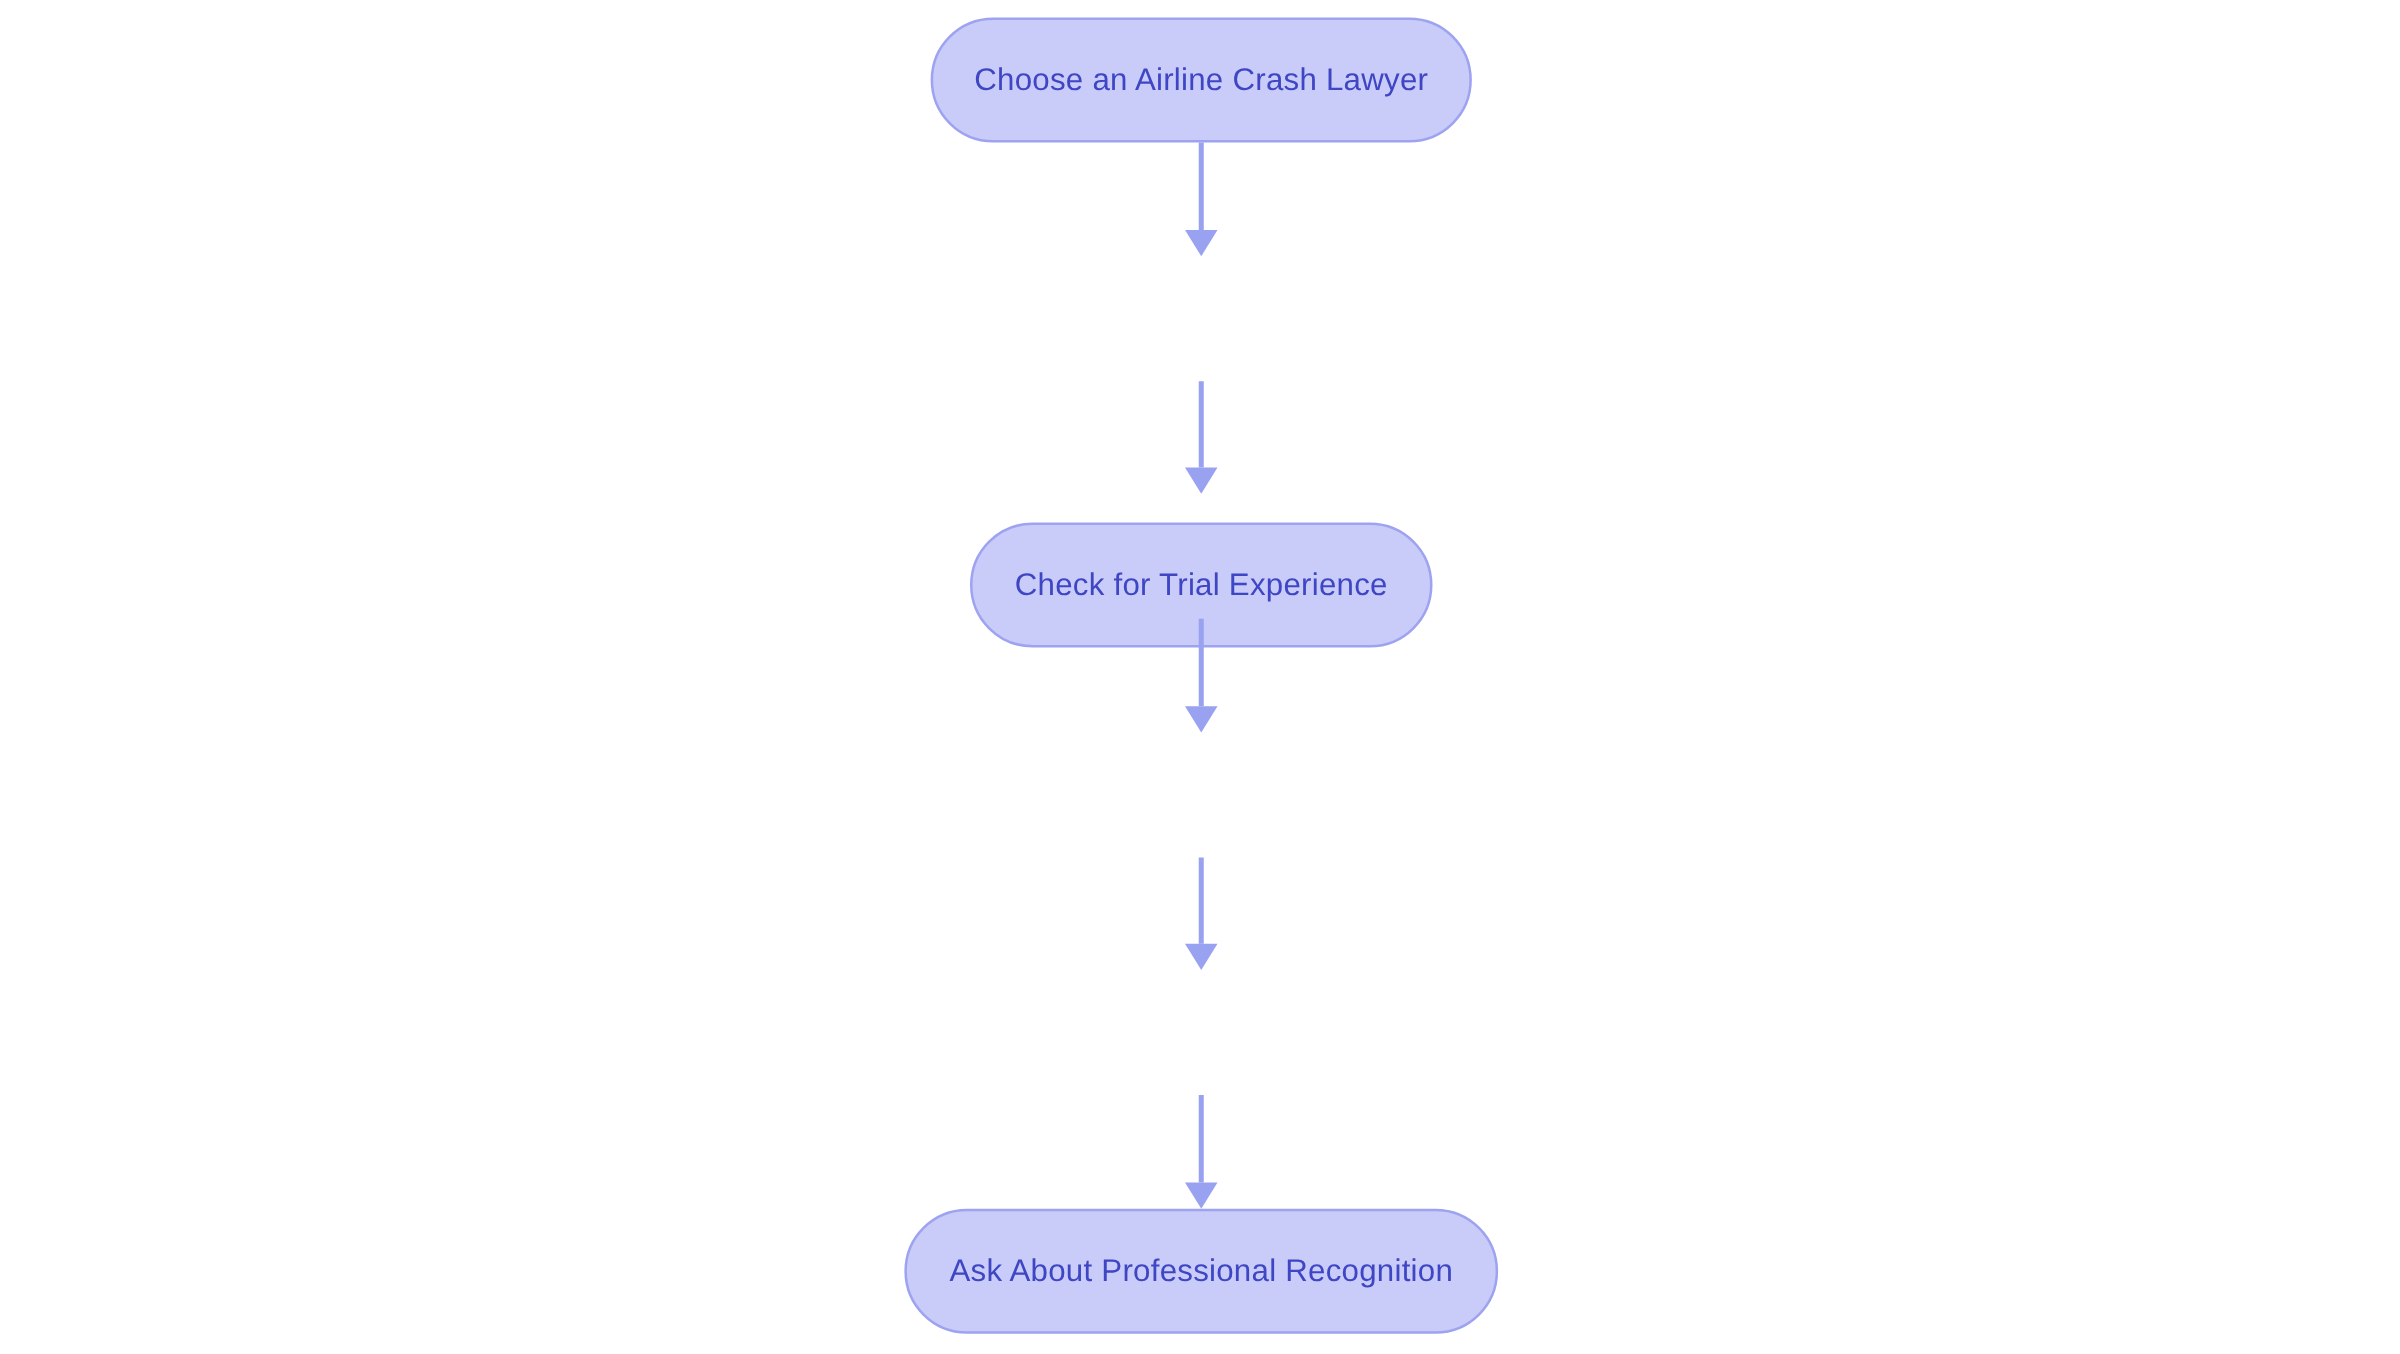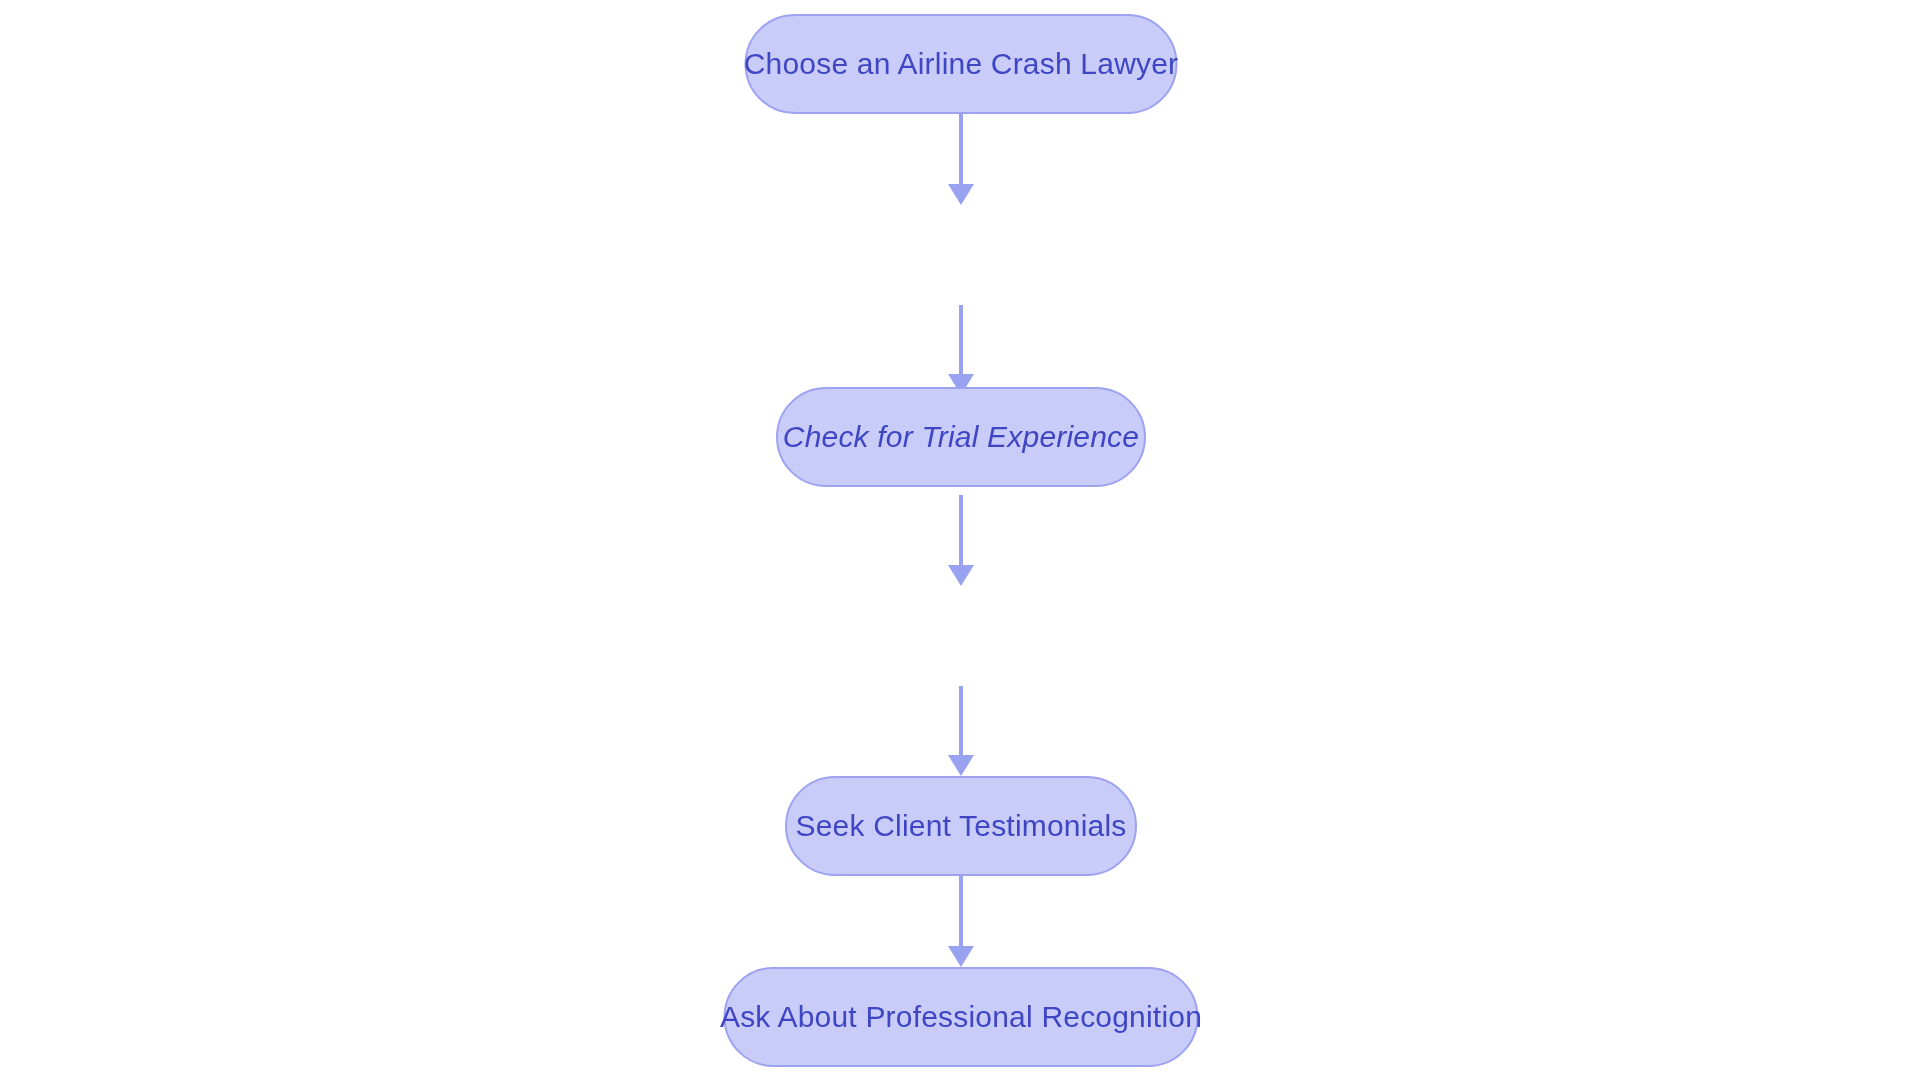--- a/index.html
+++ b/index.html
@@ -23,29 +23,29 @@
     border-radius: 51px;
     background: var(--node-fill, #c9cbf8);
     border: 2px solid var(--node-border, #9da3f0);
     box-sizing: border-box;
     display: flex;
     align-items: center;
     justify-content: center;
   }
   .flow-node .label {
     color: var(--node-text, #3e46c4);
-    font-size: 30px;
+    font-size: 25px;
     font-weight: 400;
     letter-spacing: 0.2px;
     white-space: nowrap;
     text-align: center;
   }
   .node-1 { top: 14px;  width: 433px; }
   .node-2 { top: 205px; width: 434px; }
-  .node-3 { top: 387px; width: 370px; font-style: italic; }
+  .node-3 { top: 418px; width: 370px; }
   .node-4 { top: 586px; width: 297px; }
   .node-5 { top: 776px; width: 352px; }
   .node-6 { top: 967px; width: 475px; }
 
   .flow-arrow {
     position: absolute;
     left: 961px;
     transform: translateX(-50%);
     width: 26px;
     display: flex;
@@ -99,23 +99,20 @@
     <div class="line"></div>
     <div class="head"></div>
   </div>
 
 
   <div class="flow-arrow arrow-4">
     <div class="line"></div>
     <div class="head"></div>
   </div>
 
-  <div class="flow-node node-5">
-    <span class="label">Seek Client Testimonials</span>
-  </div>
 
   <div class="flow-arrow arrow-5">
     <div class="line"></div>
     <div class="head"></div>
   </div>
 
   <div class="flow-node node-6">
     <span class="label">Ask About Professional Recognition</span>
   </div>
 

